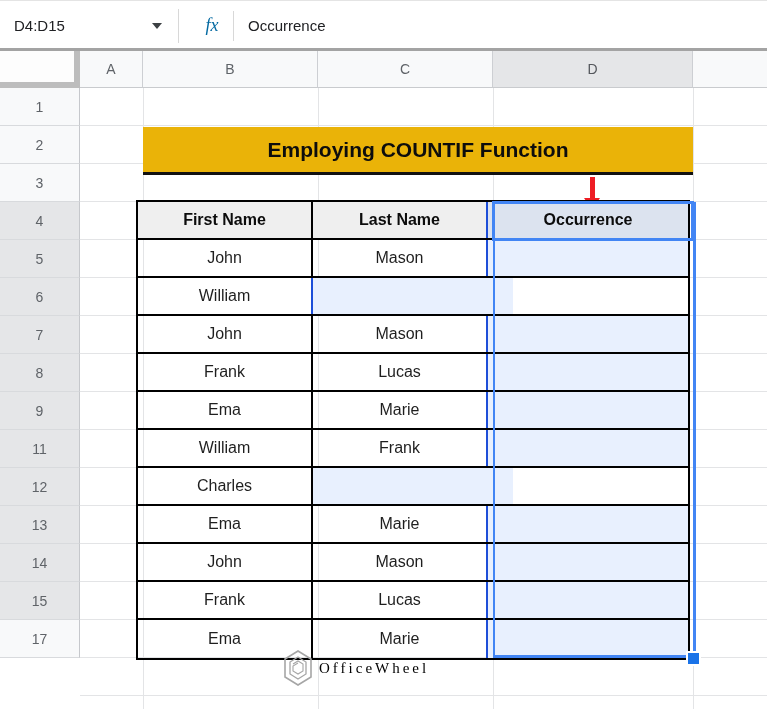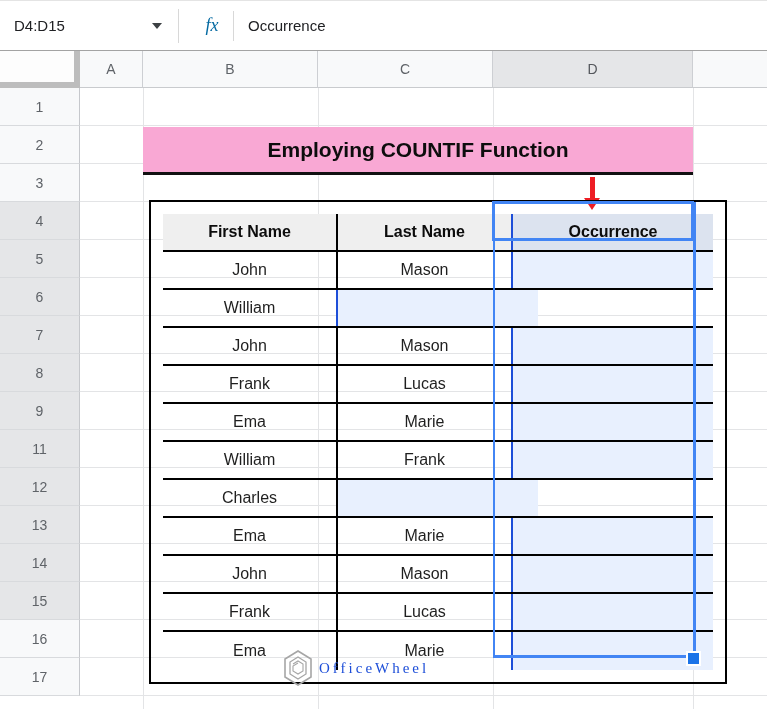--- a/index.html
+++ b/index.html
@@ -3,21 +3,21 @@
 <meta charset="utf-8">
 <style>
   html,body{margin:0;padding:0;}
   body{
     width:767px;height:709px;position:relative;overflow:hidden;
     background:#fff;font-family:"Liberation Sans",sans-serif;
     -webkit-font-smoothing:antialiased;
   }
   
   .formula-bar{position:absolute;left:0;top:0;width:767px;height:51px;background:#fff;
-    border-top:1px solid #e4e4e4;border-bottom:1px solid #a3a3a3;box-sizing:border-box;}
+    border-top:1px solid #e4e4e4;border-bottom:3px solid #a3a3a3;box-sizing:border-box;}
   .name-box{position:absolute;left:0;top:0;width:178px;height:49px;display:flex;align-items:center;cursor:pointer;}
   .name-box-text{padding-left:14px;font-size:15px;color:#202124;}
   .name-caret{position:absolute;right:16px;top:22px;width:0;height:0;
     border-left:5px solid transparent;border-right:5px solid transparent;border-top:6px solid #3c4043;}
   .fb-divider{position:absolute;top:8px;width:1px;height:34px;background:#d8d8d8;}
   .fx{position:absolute;left:190px;top:0;width:44px;height:49px;display:flex;align-items:center;justify-content:center;
     font-family:"Liberation Serif",serif;font-style:italic;font-size:18px;color:#0369a1;}
   .fb-value{position:absolute;left:248px;top:0;height:49px;display:flex;align-items:center;
     font-size:15px;color:#202124;min-width:300px;cursor:text;}
   
@@ -32,51 +32,51 @@
   .row-headers{position:absolute;left:0;top:88px;width:80px;}
   .row-h{width:80px;height:38px;background:#f8f9fa;border-right:1px solid #c6c8cc;border-bottom:1px solid #d8dadd;
     box-sizing:border-box;display:flex;align-items:center;justify-content:center;
     font-size:14px;color:#5f6368;cursor:pointer;}
   .row-h.selected{background:#e5e6e8;}
   
   .sheet{position:absolute;left:80px;top:88px;width:687px;height:621px;
     background:repeating-linear-gradient(to bottom,transparent 0px,transparent 37px,#e3e4e6 37px,#e3e4e6 38px);}
   .vline{position:absolute;top:88px;bottom:0;width:1px;background:#e3e4e6;}
   
-  .banner{position:absolute;left:143px;top:127px;width:550px;height:45px;background:#f9a8d4;
+  .banner{position:absolute;left:143px;top:127px;width:550px;height:45px;background:#eab308;
     border-bottom:3px solid #111;display:flex;align-items:center;justify-content:center;
     font-size:21px;font-weight:bold;color:#0d0d0d;box-sizing:content-box;cursor:cell;}
   
   .arrow-shaft{position:absolute;left:590px;top:177px;width:5px;height:22px;background:#ee1d24;}
   .arrow-head{position:absolute;left:584px;top:198px;width:0;height:0;
     border-left:8.5px solid transparent;border-right:8.5px solid transparent;border-top:12px solid #ee1d24;}
   
-  .table{position:absolute;left:151px;top:202px;width:550px;height:456px;border:2px solid #000;
-    box-sizing:content-box;margin-left:-2px;margin-top:-2px;padding:12px;}
+  .table{position:absolute;left:138px;top:202px;width:550px;height:456px;border:2px solid #000;
+    box-sizing:content-box;margin-left:-2px;margin-top:-2px;padding:0;}
   .t-row{display:flex;height:38px;box-sizing:border-box;border-bottom:2px solid #000;}
   .t-row:last-child{border-bottom:none;}
   .t-cell{box-sizing:border-box;display:flex;align-items:center;justify-content:center;
     font-size:16px;color:#1f1f1f;cursor:cell;}
   .cb{width:175px;border-right:2px solid #000;}
   .cc{width:175px;border-right:2px solid #1d4ed8;}
   .cd{width:200px;background:#e8f0fe;}
   .t-head .t-cell{font-weight:bold;font-size:16px;background:#efefef;color:#0c0c0c;}
   .t-head .cd{background:#dce3ef;}
   
   .sel-line{position:absolute;background:#4285f4;pointer-events:none;}
   .sel-left{left:493px;top:202px;width:2px;height:456px;}
   .sel-right{left:693px;top:202px;width:2.5px;height:456px;}
   .sel-bottom{left:493px;top:655px;width:194px;height:3px;}
   .active-cell{position:absolute;left:492px;top:201px;width:202px;height:40px;
     border:3px solid #4285f4;box-sizing:border-box;pointer-events:none;}
   .fill-handle{position:absolute;left:688px;top:653px;width:11px;height:11px;background:#1a73e8;
     box-shadow:0 0 0 2px #ffffff;cursor:crosshair;}
   
   .watermark{position:absolute;left:283px;top:650px;display:flex;align-items:center;gap:6px;pointer-events:none;}
-  .wm-text{font-family:"Liberation Serif",serif;font-size:15px;letter-spacing:3px;color:#1d4ed8;}
+  .wm-text{font-family:"Liberation Serif",serif;font-size:15px;letter-spacing:3px;color:#000000;}
 </style>
 </head>
 <body>
 
 <div class="formula-bar">
   <div class="name-box">
     <span class="name-box-text">D4:D15</span>
     <span class="name-caret"></span>
   </div>
   <div class="fb-divider" style="left:178px;"></div>
@@ -108,21 +108,20 @@
     <div class="row-h selected">5</div>
     <div class="row-h selected">6</div>
     <div class="row-h selected">7</div>
     <div class="row-h selected">8</div>
     <div class="row-h selected">9</div>
     <div class="row-h selected">11</div>
     <div class="row-h selected">12</div>
     <div class="row-h selected">13</div>
     <div class="row-h selected">14</div>
     <div class="row-h selected">15</div>
-    <div class="row-h">16</div>
     <div class="row-h">17</div>
   </div>
 
 <div class="banner">Employing COUNTIF Function</div>
 
 <div class="arrow-shaft"></div>
 <div class="arrow-head"></div>
 
 <div class="table">
   <div class="t-row t-head">

